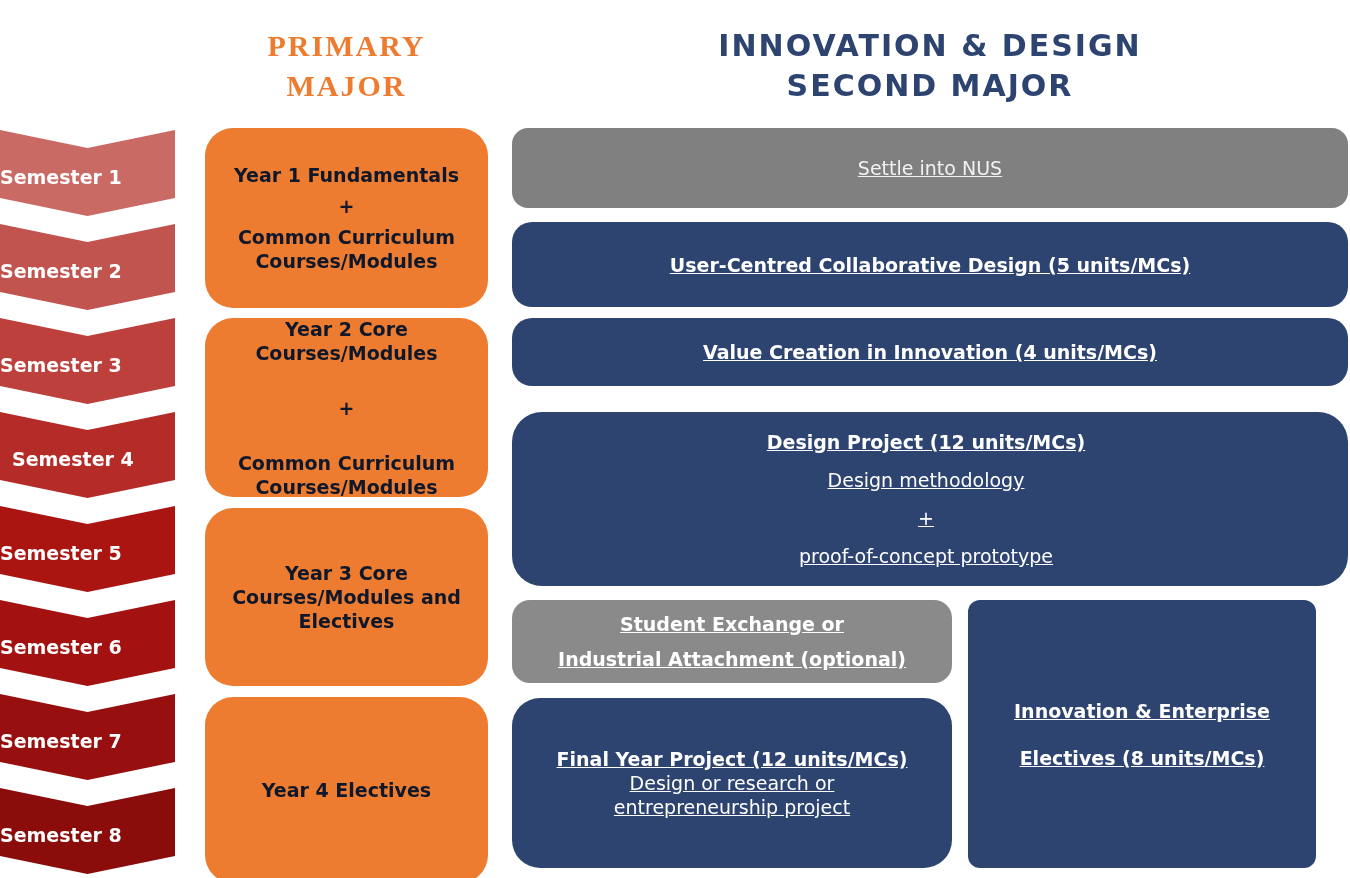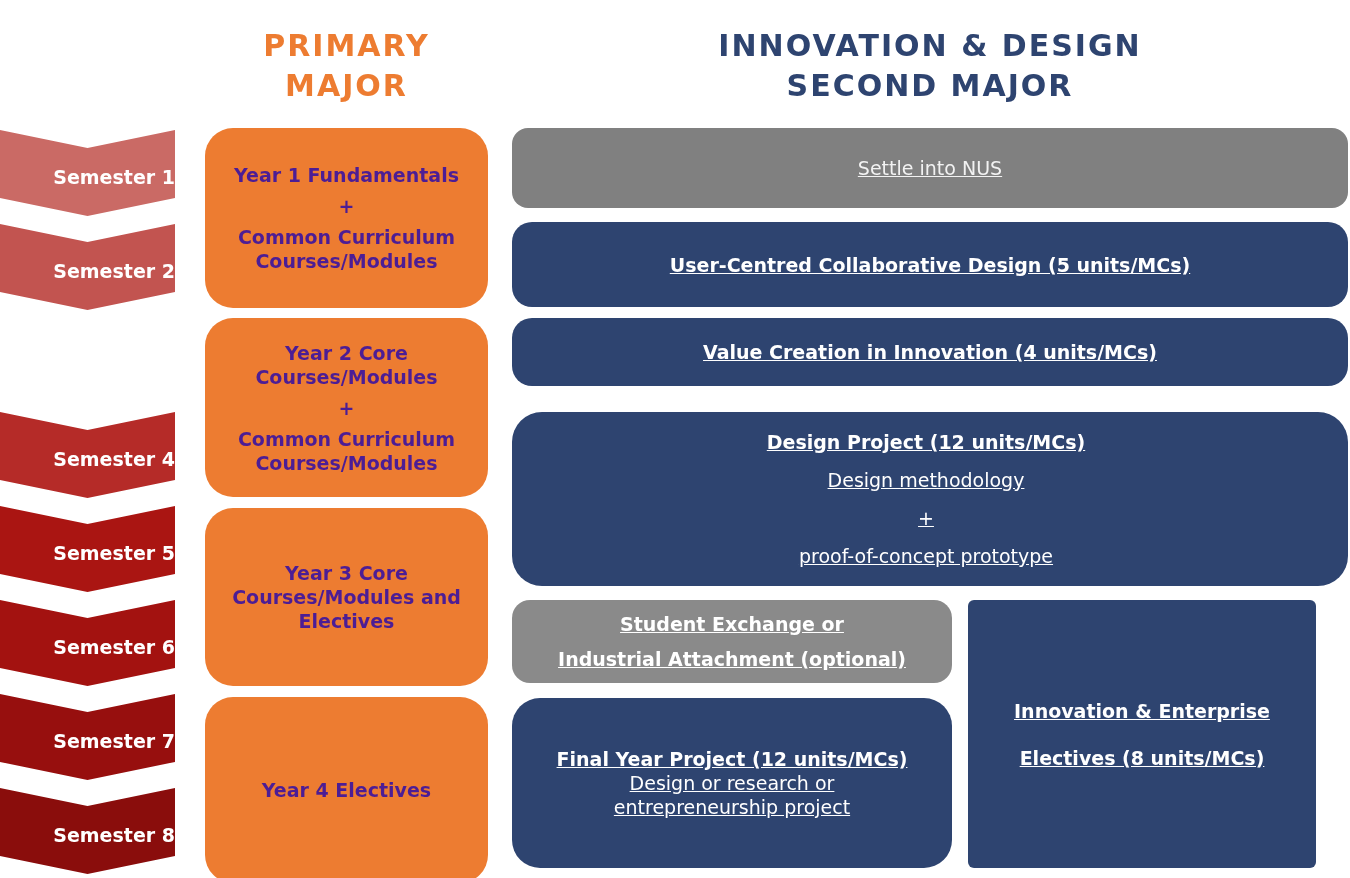--- a/index.html
+++ b/index.html
@@ -12,40 +12,40 @@
   }
   
   .col-header{
     position:absolute;top:26px;
     text-align:center;
     font-weight:800;
     font-size:30px;
     line-height:40px;
     letter-spacing:2px;
   }
-  .col-header.primary{left:205px;width:283px;color:#ED7C31;}
+  .col-header.primary{left:205px;width:283px;color:#ED7C31;font-family:Liberation Serif, serif;}
   .col-header.second{left:512px;width:836px;color:#2E4470;}
 
   
   .chev{
     position:absolute;left:0;width:175px;height:86px;
     clip-path:polygon(0% 0%,50% 21%,100% 0%,100% 79%,50% 100%,0% 79%);
-    display:flex;align-items:center;justify-content:flex-end;
+    display:flex;align-items:center;justify-content:flex-start;
     padding-top:7px;box-sizing:border-box;
   }
   .chev span{
     color:#ffffff;font-weight:bold;font-size:19px;white-space:nowrap;
   }
 
   
   .obox{
     position:absolute;left:205px;width:283px;
     background:#ED7C31;border-radius:28px;
     display:flex;flex-direction:column;align-items:center;justify-content:center;
-    color:#4c1d95;font-weight:bold;font-size:19px;line-height:24px;
+    color:#0f172a;font-weight:bold;font-size:19px;line-height:24px;
     text-align:center;padding:10px 1px;box-sizing:border-box;
   }
   .obox .plus{margin:7px 0;}
 
   
   .rbox{
     position:absolute;
     background:#2E4470;
     display:flex;flex-direction:column;align-items:center;justify-content:center;
     color:#ffffff;font-size:19px;line-height:24px;
@@ -55,24 +55,24 @@
   .rbox .r{font-weight:normal;}
   .gray{background:#808080;}
   .gray2{background:#8A8A8A;}
 
   #settle-box{top:128px;left:512px;width:836px;height:80px;border-radius:16px;color:#F2F2F2;}
   #ucd-box{top:222px;left:512px;width:836px;height:85px;border-radius:20px;}
   #vci-box{top:318px;left:512px;width:836px;height:68px;border-radius:20px;}
   #dp-box{top:412px;left:512px;width:836px;height:174px;border-radius:30px;gap:14px;padding-left:12px;}
   #exchange-box{top:600px;left:512px;width:440px;height:83px;border-radius:18px;gap:11px;}
   #fyp-box{top:698px;left:512px;width:440px;height:170px;border-radius:28px;}
-  #ie-box{top:600px;left:968px;width:348px;height:268px;border-radius:6px;gap:21px;line-height:26px;}
+  #ie-box{top:600px;left:968px;width:348px;height:268px;border-radius:12px;gap:21px;line-height:26px;}
 
   #obox1{top:128px;height:180px;}
-  #obox2{top:318px;height:179px;}
+  #obox2{top:318px;height:179px;gap:24px;}
   #obox3{top:508px;height:178px;}
   #obox4{top:697px;height:186px;}
 </style>
 </head>
 <body>
 
 <div id="canvas">
 
   <div class="col-header primary">
     <div>PRIMARY</div>
@@ -81,20 +81,23 @@
   <div class="col-header second">
     <div>INNOVATION &amp; DESIGN</div>
     <div>SECOND MAJOR</div>
   </div>
 
   <div class="chev" style="top: 130px; background-color: rgb(202, 106, 101);">
     <span>Semester 1</span>
   </div>
   <div class="chev" style="top: 224px; background-color: rgb(194, 84, 80);">
     <span>Semester 2</span>
+  </div>
+  <div class="chev" style="top: 318px; background-color: rgb(189, 64, 60);">
+    <span>Semester 3</span>
   </div>
   <div class="chev" style="top: 412px; background-color: rgb(181, 43, 40); padding-left: 12px;">
     <span>Semester 4</span>
   </div>
   <div class="chev" style="top: 506px; background-color: rgb(170, 21, 18);">
     <span>Semester 5</span>
   </div>
   <div class="chev" style="top: 600px; background-color: rgb(163, 18, 16);">
     <span>Semester 6</span>
   </div>

